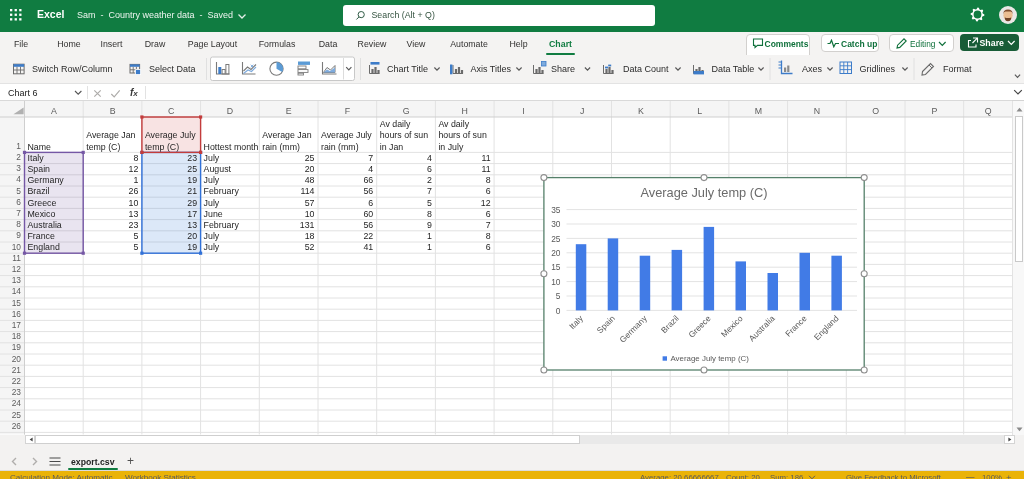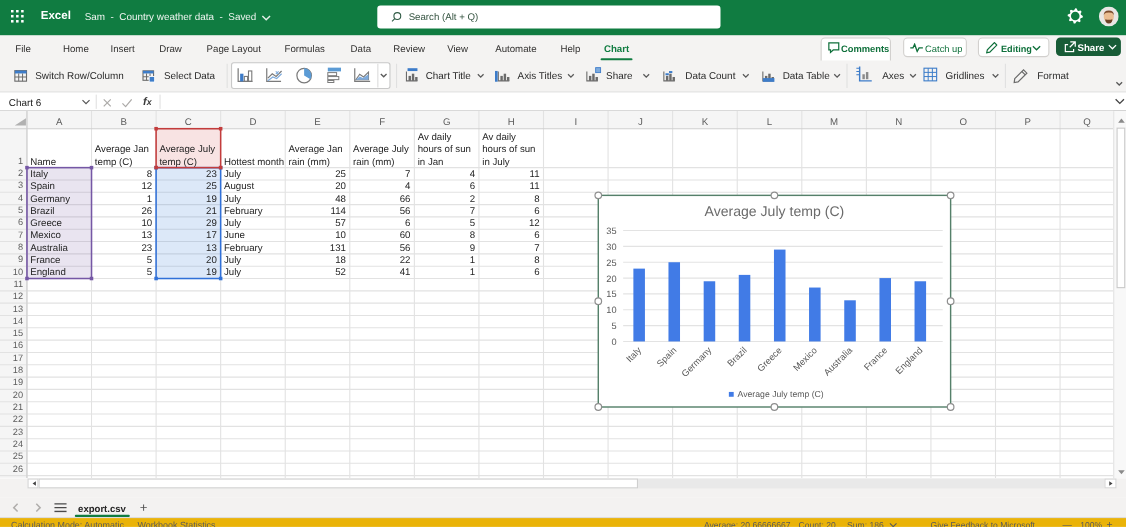--- a/index.html
+++ b/index.html
@@ -62,27 +62,27 @@
 <div class="abs" style="left:745.5px;top:33.5px;width:64px;height:34px;border:1px solid #d2d0ce;border-radius:4px;background:#fff">
   <svg class="abs" style="left:5px;top:3.5px" width="12" height="11" viewBox="0 0 12 11">
       <path d="M1.5 1h9v6.4h-5L3 9.6V7.4H1.5z" stroke="#0f703b" stroke-width="1.1" fill="none"></path>
     </svg>
   <div class="abs" style="left:18px;top:4px;font-size:8.5px;font-weight:700;color:#0f703b">Comments</div>
 </div>
 <div class="abs" style="left:820.5px;top:33.5px;width:58px;height:18px;border:1px solid #d2d0ce;border-radius:4px;background:#fff">
   <svg class="abs" style="left:5px;top:4px" width="13" height="9" viewBox="0 0 13 9">
       <path d="M0.5 4.5h2.5L4.5 1.2 6.8 7.8 8.5 4.5h3.5" stroke="#0f703b" stroke-width="1.2" fill="none"></path>
     </svg>
-  <div class="abs" style="left:19.5px;top:4px;font-size:8.5px;font-weight:400;color:#0f703b">Catch up</div>
+  <div class="abs" style="left:19.5px;top:4px;font-size:8.5px;font-weight:700;color:#0f703b">Catch up</div>
 </div>
 <div class="abs" style="left:888.5px;top:33.5px;width:65.5px;height:18px;border:1px solid #d2d0ce;border-radius:4px;background:#fff">
   <svg class="abs" style="left:6px;top:3.5px" width="11" height="11" viewBox="0 0 11 11">
       <path d="M1 10l0.6,-2.8L8 0.8l2.2 2.2L3.8 9.4z" stroke="#0f703b" stroke-width="1.1" fill="none"></path>
     </svg>
-  <div class="abs" style="left:20.5px;top:4.2px;font-size:8.3px;font-weight:700;color:#0f703b">Editing</div>
+  <div class="abs" style="left:20.5px;top:4.2px;font-size:8.3px;font-weight:400;color:#0f703b">Editing</div>
   <svg class="abs" style="left:48px;top:6.5px" width="9" height="6" viewBox="0 0 9 6">
       <path d="M1 1l3.3 3.3L7.6 1" stroke="#0f703b" stroke-width="1.2" fill="none"></path>
     </svg>
 </div>
 <div class="abs" style="left:960px;top:33.5px;width:58.5px;height:17px;border-radius:4px;background:#185c37">
   <svg class="abs" style="left:7px;top:3.5px" width="12" height="11" viewBox="0 0 12 11">
       <path d="M4 3.5H1.5v6.5H9V7.5" stroke="#fff" stroke-width="1.1" fill="none"></path>
       <path d="M6 1h4.5v4.5M10.3 1.2L5.5 6" stroke="#fff" stroke-width="1.1" fill="none"></path>
     </svg>
   <div class="abs" style="left:19.5px;top:4px;font-size:8.8px;font-weight:700;color:#fff">Share</div>

